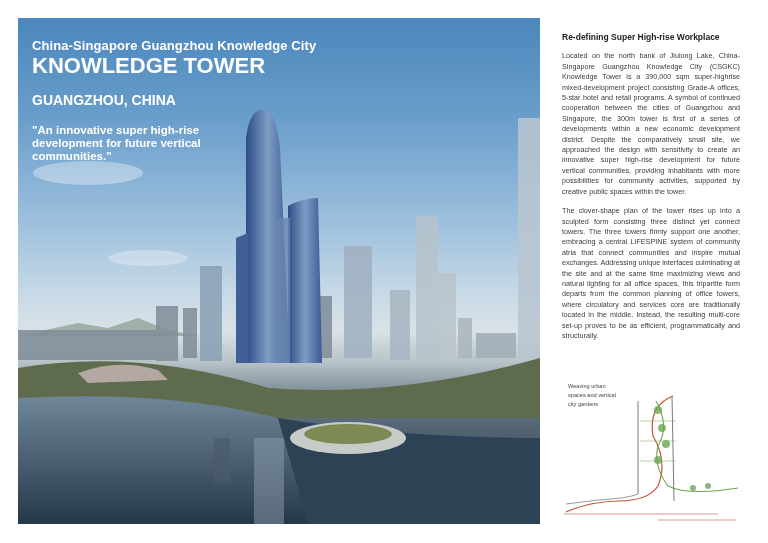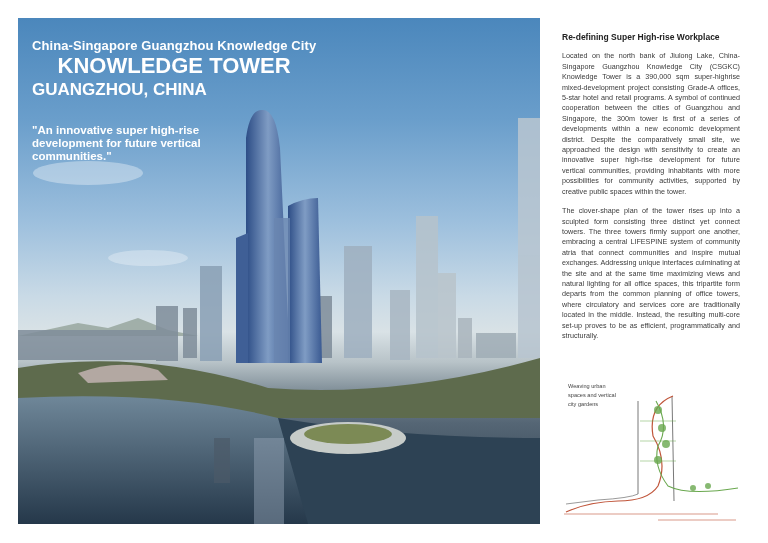--- a/index.html
+++ b/index.html
@@ -7,22 +7,22 @@
       width: 768px; height: 543px; background: #ffffff; position: relative; overflow: hidden;
       font-family: "Liberation Sans", sans-serif;
     }
     .photo {
       position: absolute; left: 18px; top: 18px; width: 522px; height: 506px; overflow: hidden;
       background: linear-gradient(180deg, #4b87bc 0%, #6a9ecb 20%, #9cbfdd 40%, #c9dae6 55%, #d9e2e6 62%, #b8c3c8 68%, #7d8c96 74%, #556675 80%, #3d4d5c 90%, #2c3a47 100%);
     }
     .photo svg { position: absolute; left: 0; top: 0; }
     .headline { position: absolute; left: 14px; top: 20px; color: #ffffff; }
     .kicker { font-size: 13px; font-weight: bold; letter-spacing: 0.1px; }
-    .title { font-size: 22px; font-weight: bold; line-height: 24px; margin-top: 1px; text-align: center; }
-    .location { font-size: 17px; font-weight: bold; margin-top: 2px; }
+    .title { font-size: 22px; font-weight: bold; line-height: 24px; margin-top: 1px; }
+    .location { font-size: 14px; font-weight: bold; margin-top: 14px; }
     .quote {
       position: absolute; left: 14px; top: 106px; width: 220px; color: #ffffff;
       font-size: 11.5px; font-weight: bold; line-height: 13px;
     }
     .text-col {
       position: absolute; left: 562px; top: 32px; width: 178px; color: #3a3a3a;
       font-size: 7.2px; line-height: 10.4px; text-align: justify;
     }
     .section-title { font-size: 8.5px; font-weight: bold; color: #222; margin-bottom: 9px; text-align: left; }
     .para { margin: 0 0 9px 0; }

